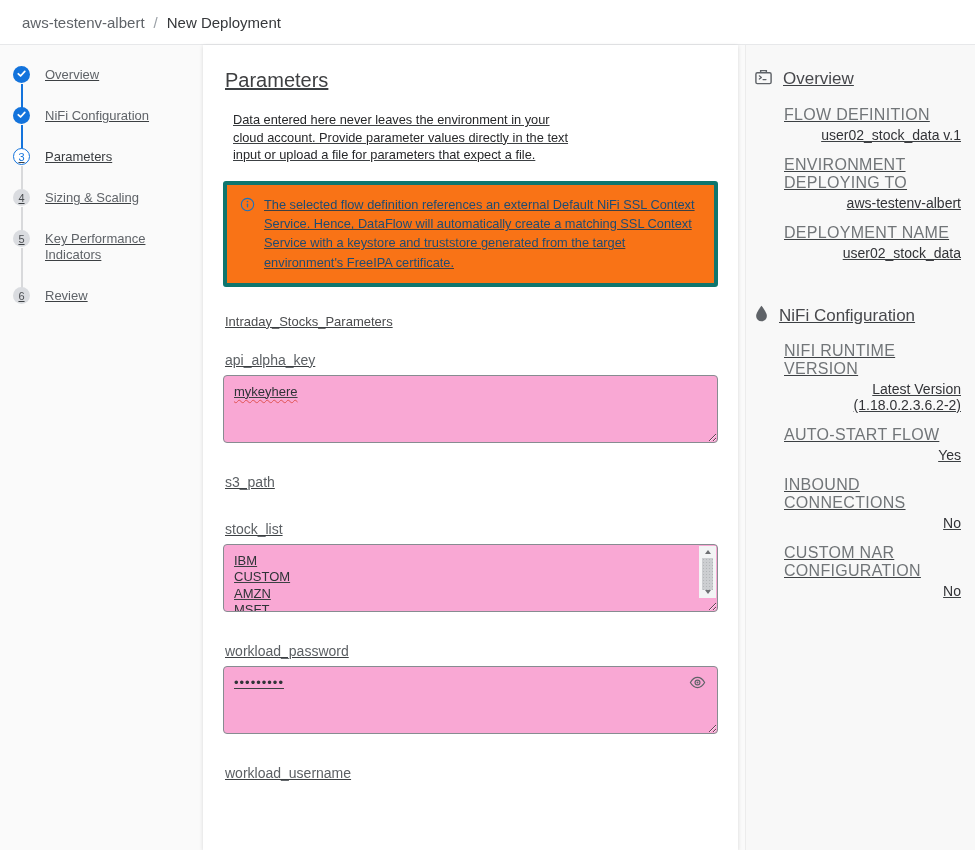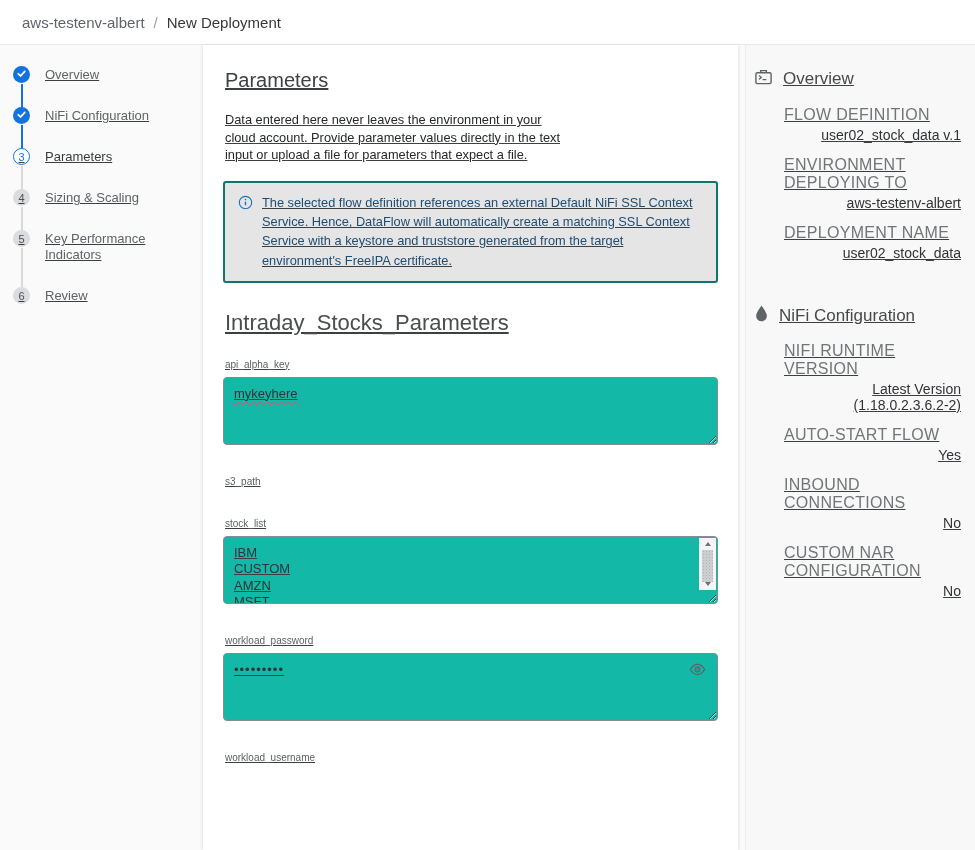--- a/index.html
+++ b/index.html
@@ -29,30 +29,30 @@
   .dot { position:relative; z-index:1; width:17px; height:17px; border-radius:50%; flex:none;
     display:flex; align-items:center; justify-content:center; font-size:11px; }
   .dot.complete { background:#1373dc; }
   .dot.active { background:#fff; border:1.5px solid #1373dc; color:#1373dc; }
   .dot.upcoming { background:#dadce0; color:#4b4e52; }
   .step-label { font-size:13px; color:#5f6368; line-height:16px; padding-top:1px; max-width:118px; }
   .step.active .step-label { color:#393c3f; }
 
   
   .page-title { font-size:20px; font-weight:400; color:#3f4042; margin:6px 0 19px 2px; }
-  .desc { font-size:12.8px; line-height:1.38; color:#27282a; max-width:348px; margin-left:2px; }
-  .alert { margin:17px 0 27px 0; background:#e5e5e5; border:2px solid #0f766e; border-radius:3px;
+  .desc { font-size:12.8px; line-height:1.38; color:#27282a; max-width:348px; margin-left:10px; }
+  .alert { margin:17px 0 27px 0; background:#f97316; border:4px solid #0f766e; border-radius:3px;
     padding:10px 12px 11px 13px; display:flex; gap:9px; font-size:12.8px; line-height:1.5; color:#1f4c72; }
   .alert .ic { flex:none; margin-top:2px; }
-  .section-title { font-size:22px; font-weight:400; color:#4b4c4e; margin:0 0 23px 2px; }
+  .section-title { font-size:13px; font-weight:400; color:#4b4c4e; margin:0 0 23px 2px; }
 
   .fgroup { margin-bottom:31px; }
-  .flabel { font-size:10px; color:#5c6064; margin:0 0 7px 2px; }
+  .flabel { font-size:14px; color:#5c6064; margin:0 0 7px 2px; }
   .tbox, textarea.tbox { display:block; width:495px; height:68px; border:1px solid #878c91; border-radius:4px;
-    background:#14b8a6; padding:8px 10px; font:13px/16.5px "Liberation Sans","DejaVu Sans",sans-serif;
+    background:#f9a8d4; padding:8px 10px; font:13px/16.5px "Liberation Sans","DejaVu Sans",sans-serif;
     color:#2f3337; resize:both; overflow:auto; outline:none; }
   .misspelled { text-decoration:underline; text-decoration-style:wavy; text-decoration-color:#e05252;
     text-decoration-thickness:1px; text-underline-offset:3px; }
 
   .stock-box { position:relative; padding-right:28px; overflow:hidden; }
   .stock-lines { white-space:pre; }
   .fake-scrollbar { position:absolute; top:1px; right:1px; bottom:13px; width:17px; background:#f3f4f5;
     display:flex; flex-direction:column; align-items:center; padding:4px 0; }
   .arr { width:0; height:0; border-left:3.5px solid transparent; border-right:3.5px solid transparent; }
   .arr.up { border-bottom:4.5px solid #6e7073; margin-bottom:4px; }

